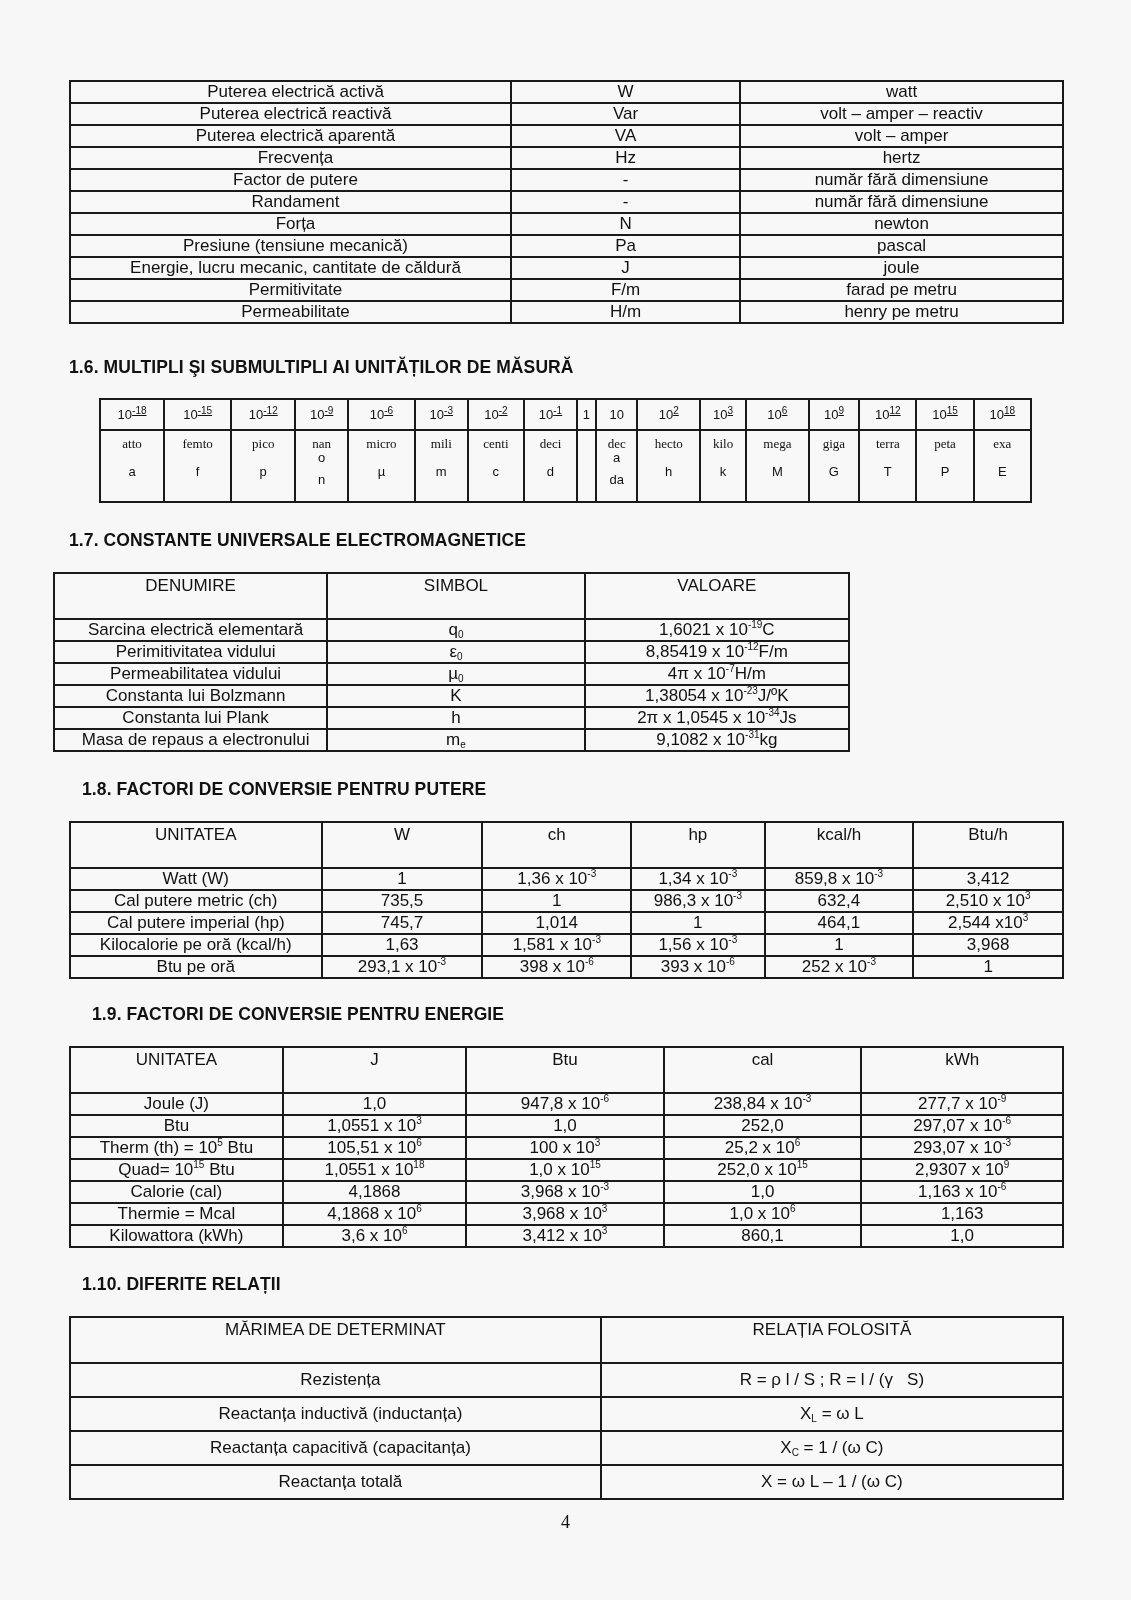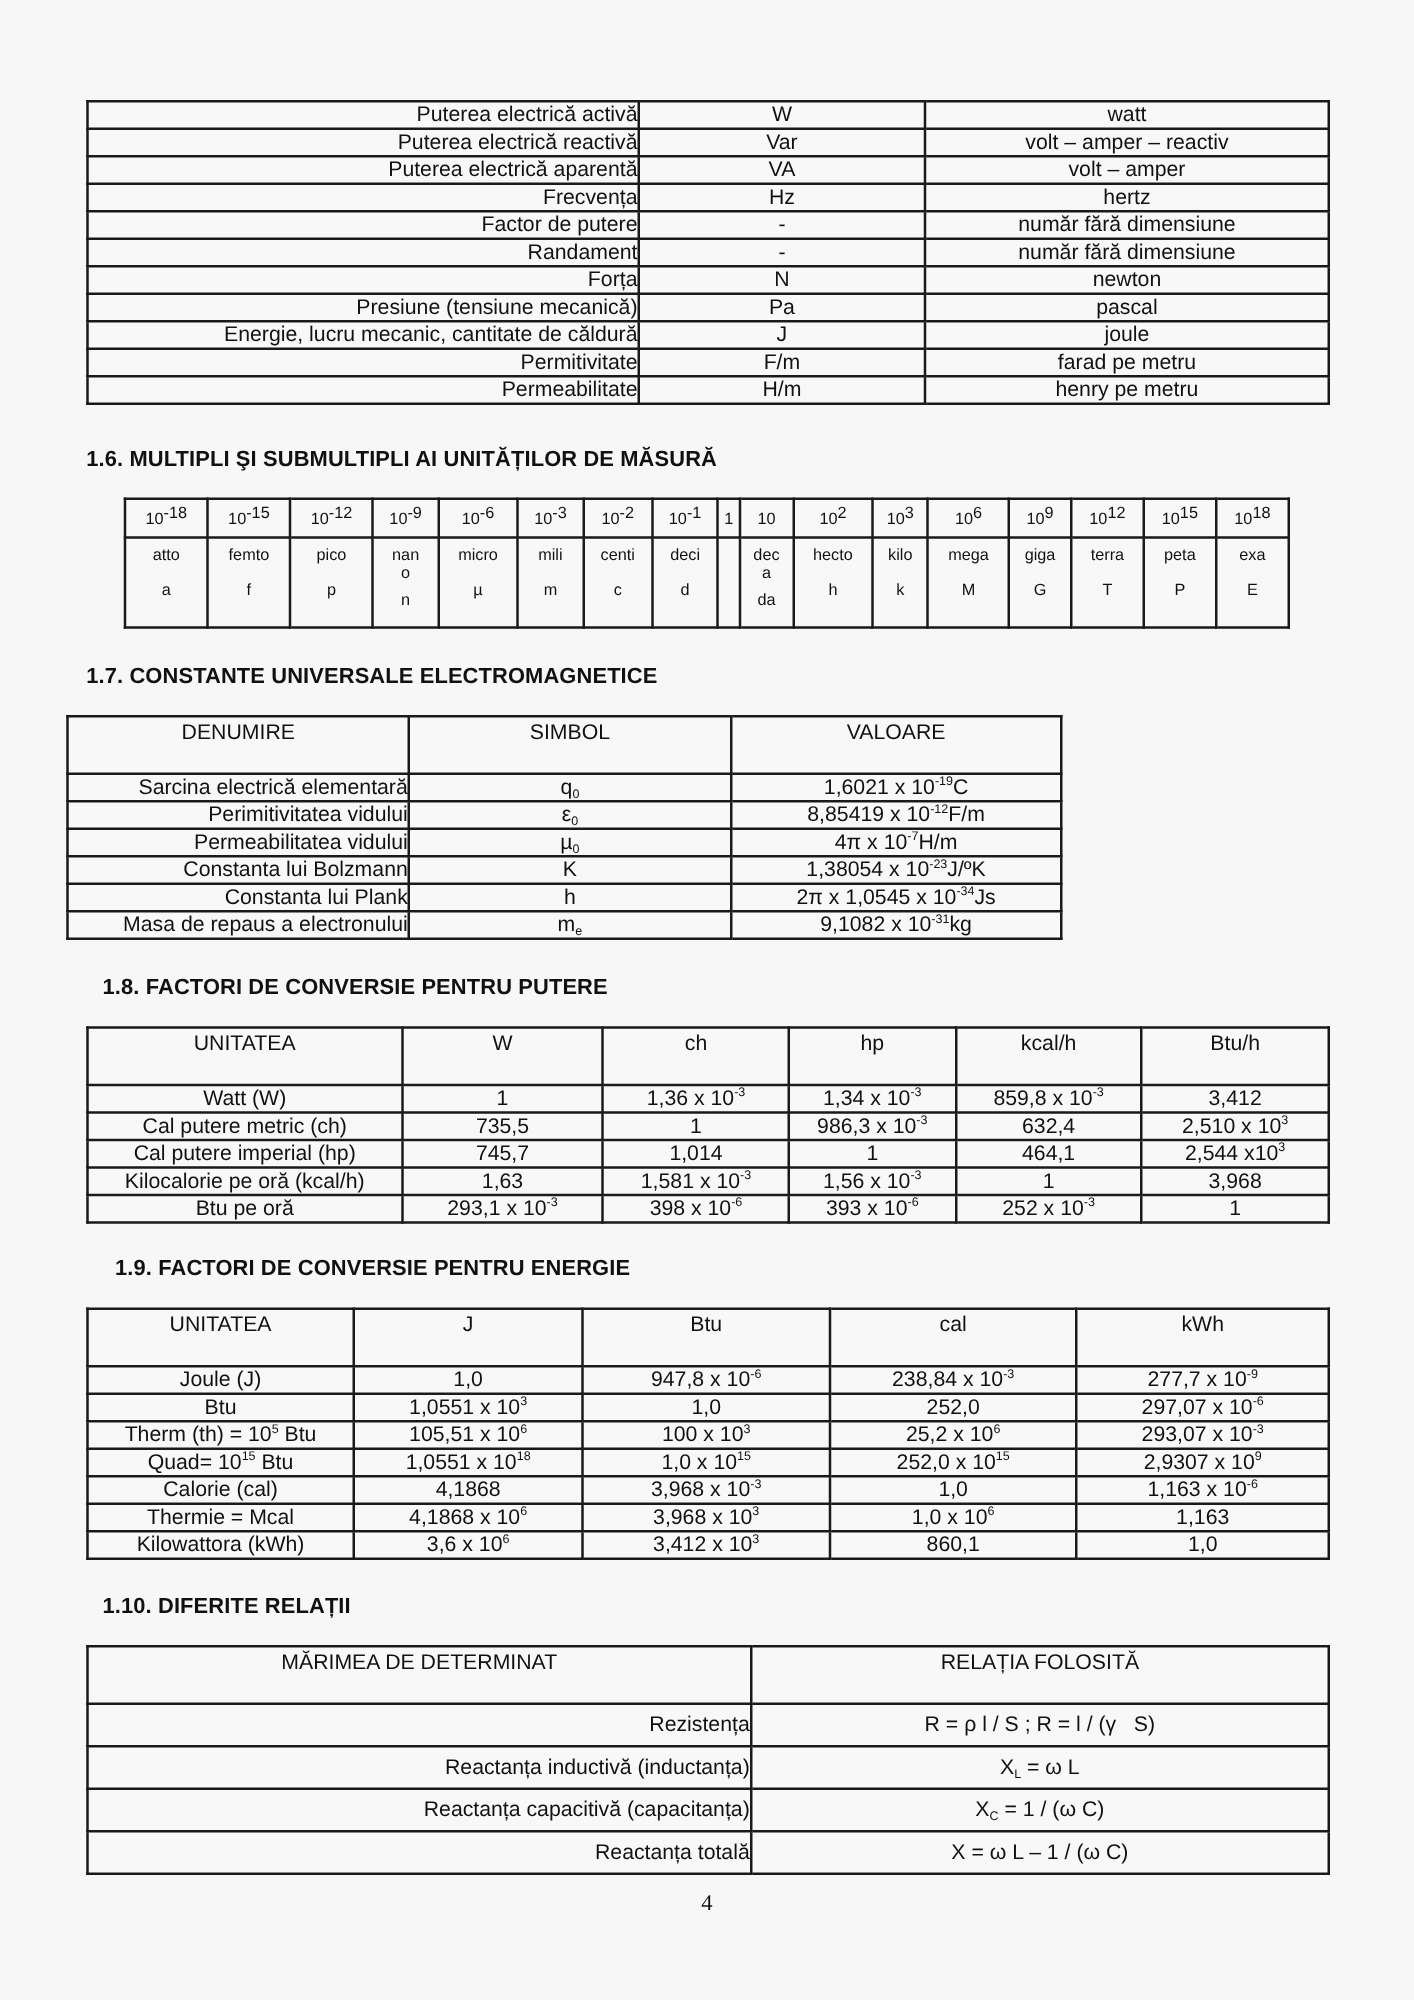--- a/index.html
+++ b/index.html
@@ -6,38 +6,38 @@
   body {
     width: 1131px; height: 1600px;
     background: #f7f7f7;
     position: relative;
     font-family: "Liberation Sans", sans-serif;
     color: #111;
     overflow: hidden;
   }
   table { border-collapse: collapse; position: absolute; background: #f8f8f8; }
   td { border: 2px solid #1a1a1a; padding: 0; font-size: 17px; line-height: 20px; }
-  .l { text-align: right; padding-left: 10px; }
+  .l { text-align: center; padding-left: 10px; }
   .c { text-align: center; }
   sup { font-size: 10px; vertical-align: 7px; line-height: 0; }
   sub { font-size: 10px; vertical-align: -3px; line-height: 0; }
   .h { font-weight: bold; font-size: 17.5px; position: absolute; margin: 0; letter-spacing: 0.1px; }
   .hdr td { vertical-align: top; padding-top: 2px; }
 
   
   #t-units { left: 69px; top: 80px; width: 995px; }
   #t-units td { height: 20px; }
 
   
   #t-prefix { left: 99px; top: 398px; width: 933px; }
   #t-prefix td { font-size: 13px; text-align: center; }
   #t-prefix .pw td { height: 29px; }
   #t-prefix .pn td { height: 64px; vertical-align: top; padding-top: 6px; line-height: 14px; }
-  #t-prefix sup { font-size: 13px; vertical-align: 5px; }
-  .pn .name { display: block; }
+  #t-prefix sup { font-size: 10px; vertical-align: 5px; text-decoration: underline; }
+  .pn .name { display: block; font-family: Liberation Serif, serif; }
   .pn .sym { display: block; margin-top: 14px; }
   .pn .wrap { display: block; }
 
   
   #t-const { left: 53px; top: 572px; width: 797px; }
   #t-const .hdr td { height: 42px; }
   #t-const tr:not(.hdr) td { height: 20px; }
 
   
   #t-power { left: 69px; top: 821px; width: 995px; }

